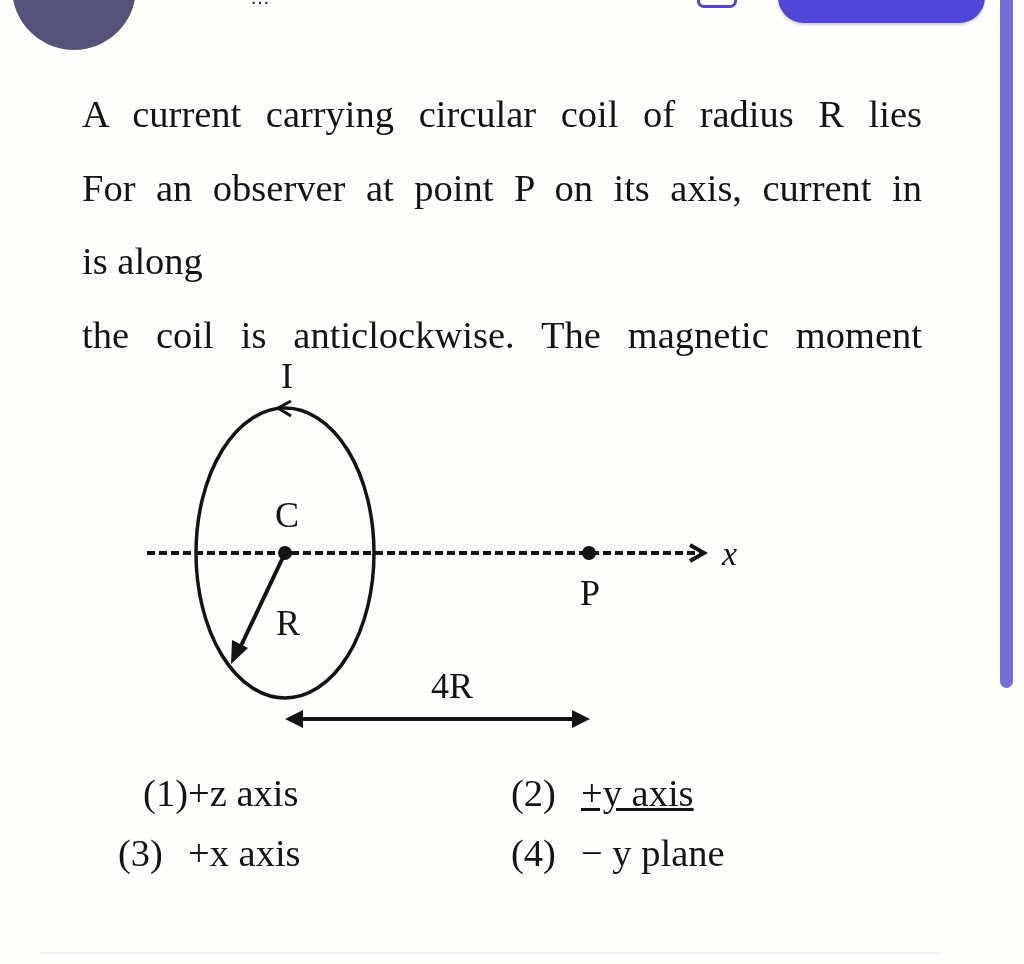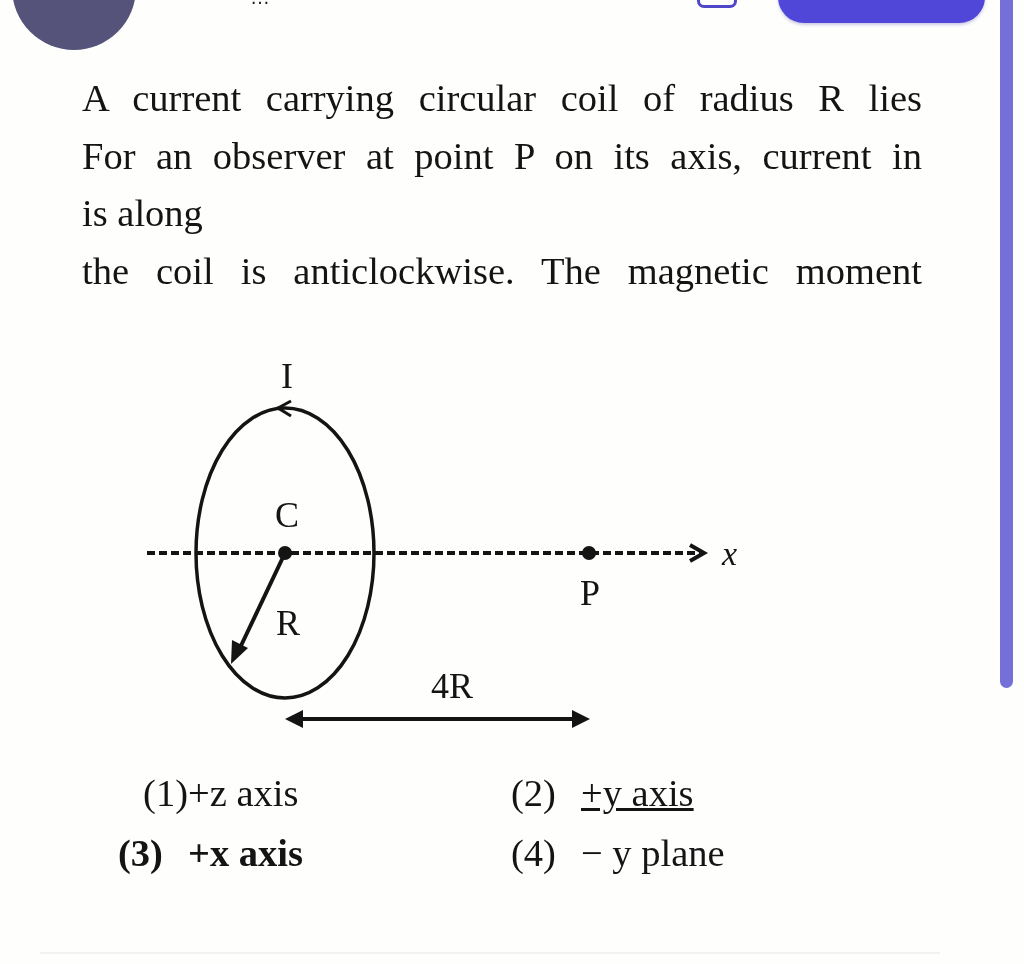--- a/index.html
+++ b/index.html
@@ -29,21 +29,21 @@
       box-shadow: 0 2px 3px rgba(60,50,160,0.25);
     }
     .scrollbar {
       position: absolute; left: 1000px; top: 0; width: 13px; height: 688px;
       background: #7470d8; border-radius: 0 0 7px 7px;
     }
     .question {
       position: absolute; left: 82px; top: 70px; width: 840px;
       font-size: 38.5px; line-height: 57.5px; text-align: justify;
     }
-    .question .line { display: block; white-space: nowrap; text-align-last: justify; }
+    .question .line { display: block; white-space: nowrap; text-align-last: justify; margin-top: 16px; }
     .question .line.last { text-align-last: left; }
     .diagram { position: absolute; left: 0; top: 0; }
     .options {
       position: absolute; left: 118px; top: 763px; width: 640px;
       font-size: 38.5px; line-height: 60px;
     }
     .opt { position: absolute; white-space: nowrap; }
     .opt .num { display: inline-block; width: 70px; }
     .divider {
       position: absolute; left: 40px; top: 952px; width: 900px; height: 2px; background: #f2f2f2;
@@ -96,21 +96,21 @@
   <text x="452" y="698" font-size="36" text-anchor="middle">4R</text>
 </svg>
 
 <div class="options">
   <div class="opt" style="left:0; top:0;text-align:right;">
     <span class="num">(1)</span><span>+z axis</span>
   </div>
   <div class="opt" style="left:393px; top:0;text-decoration:underline;">
     <span class="num">(2)</span><span>+y axis</span>
   </div>
-  <div class="opt" style="left:0; top:60px;font-weight:bold;">
+  <div class="opt" style="left:0; top:60px;">
     <span class="num">(3)</span><span>+x axis</span>
   </div>
   <div class="opt" style="left:393px; top:60px;">
     <span class="num">(4)</span><span>− y plane</span>
   </div>
 </div>
 
 <div class="divider"></div>
 
 </body></html>

